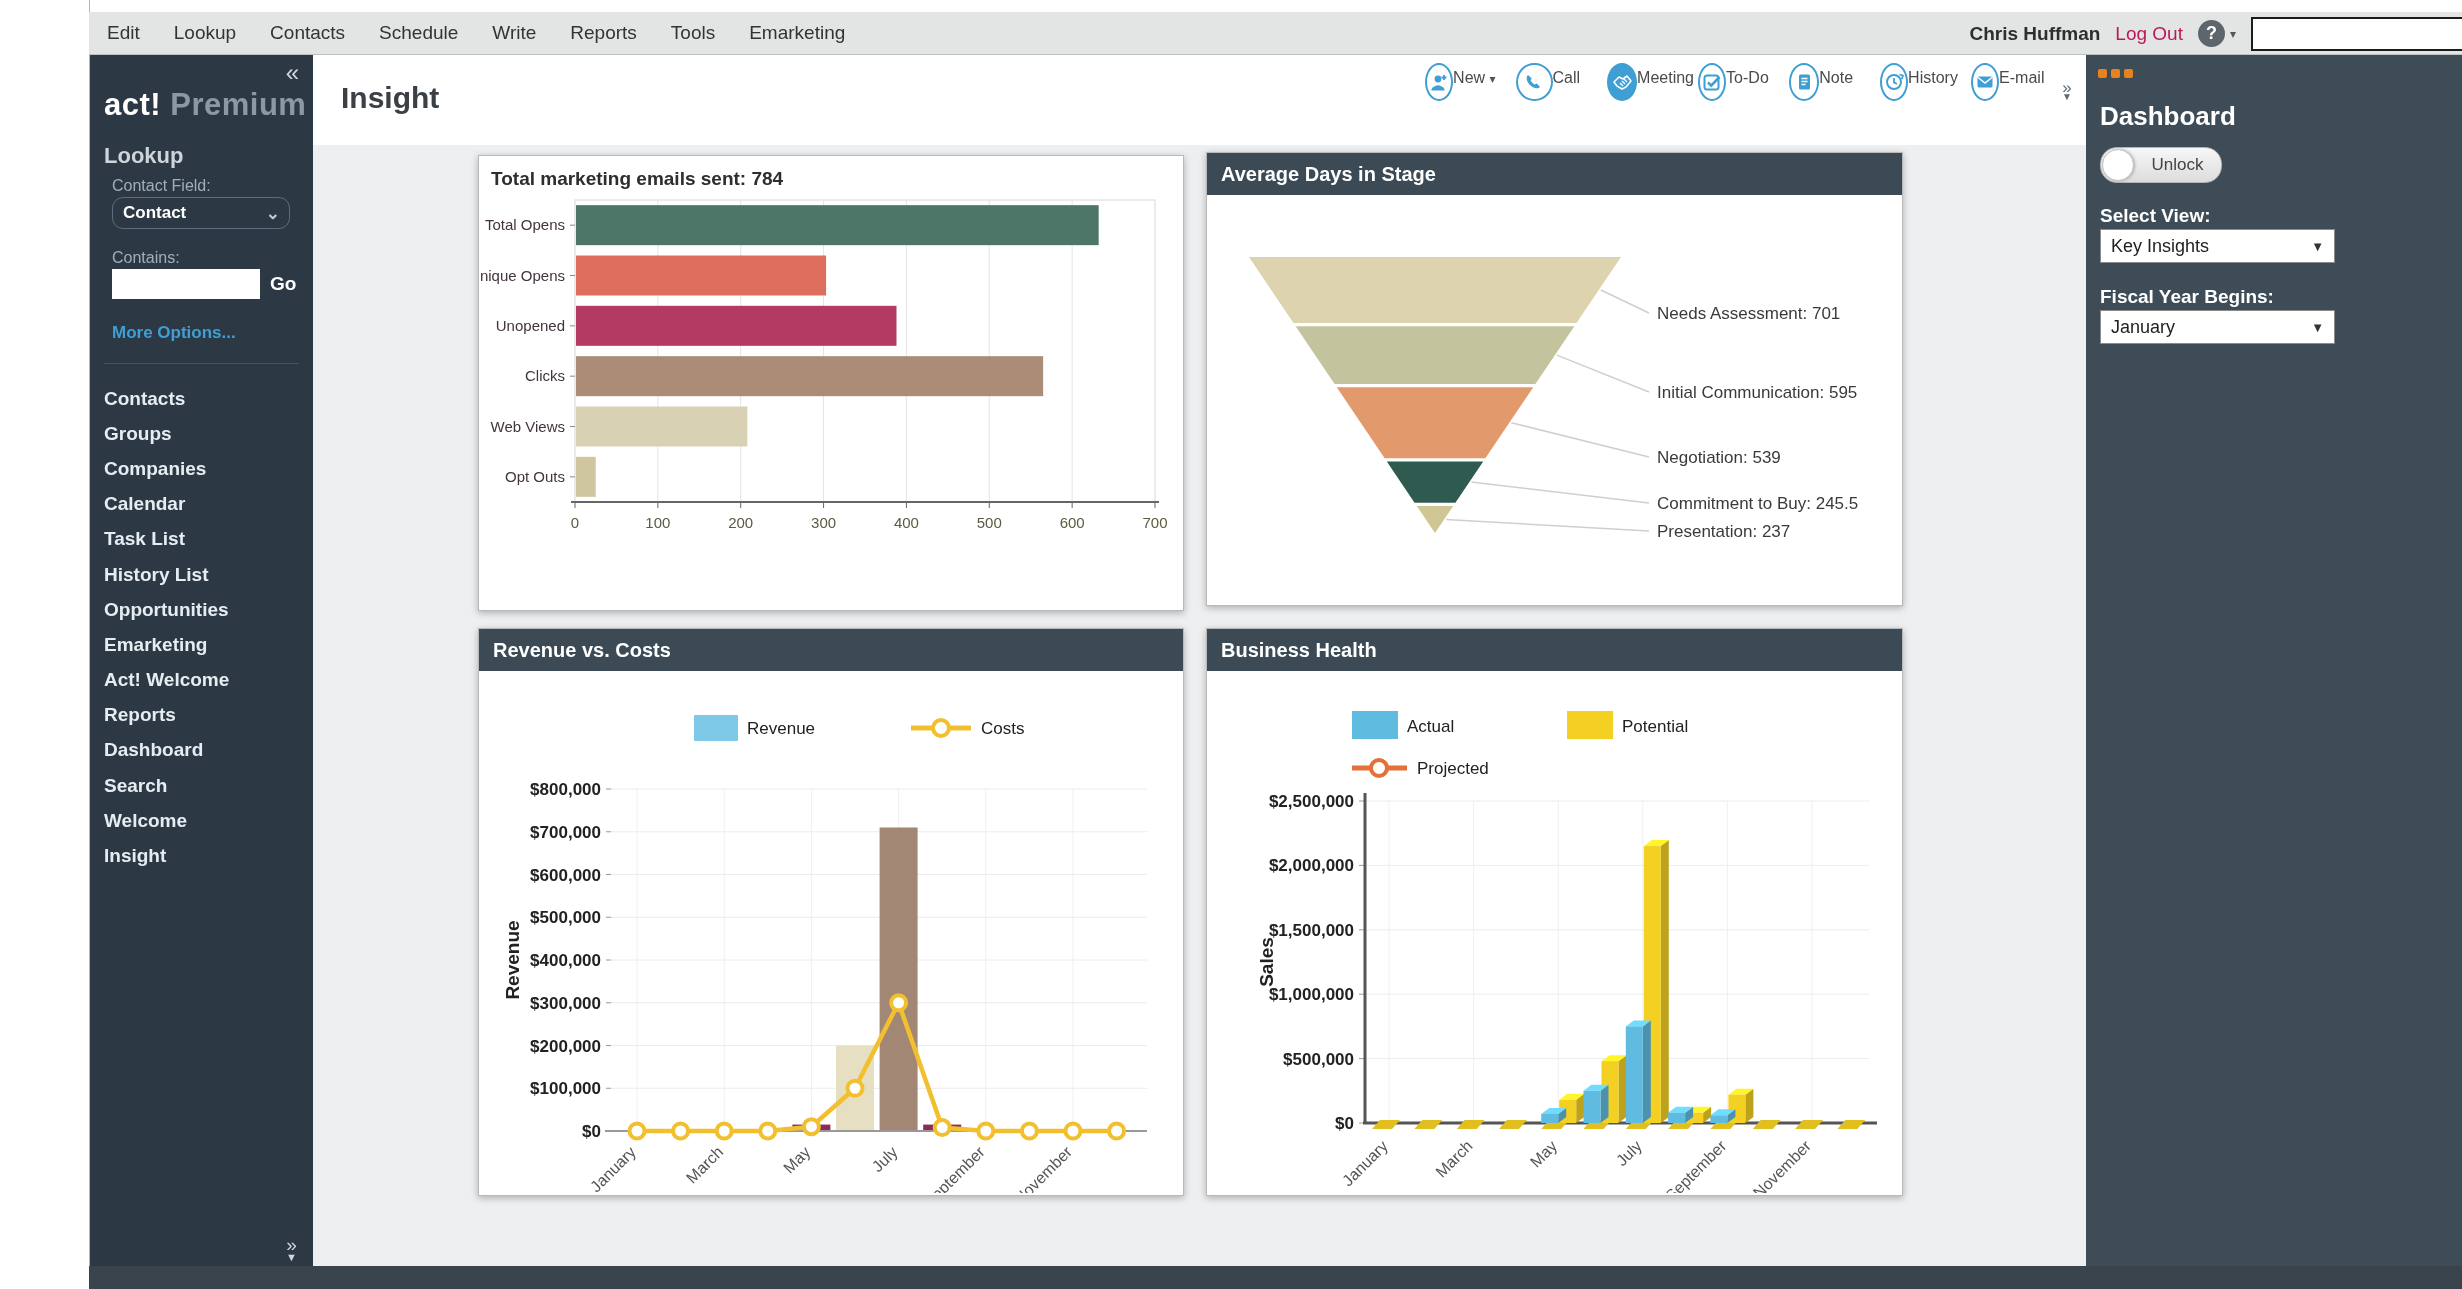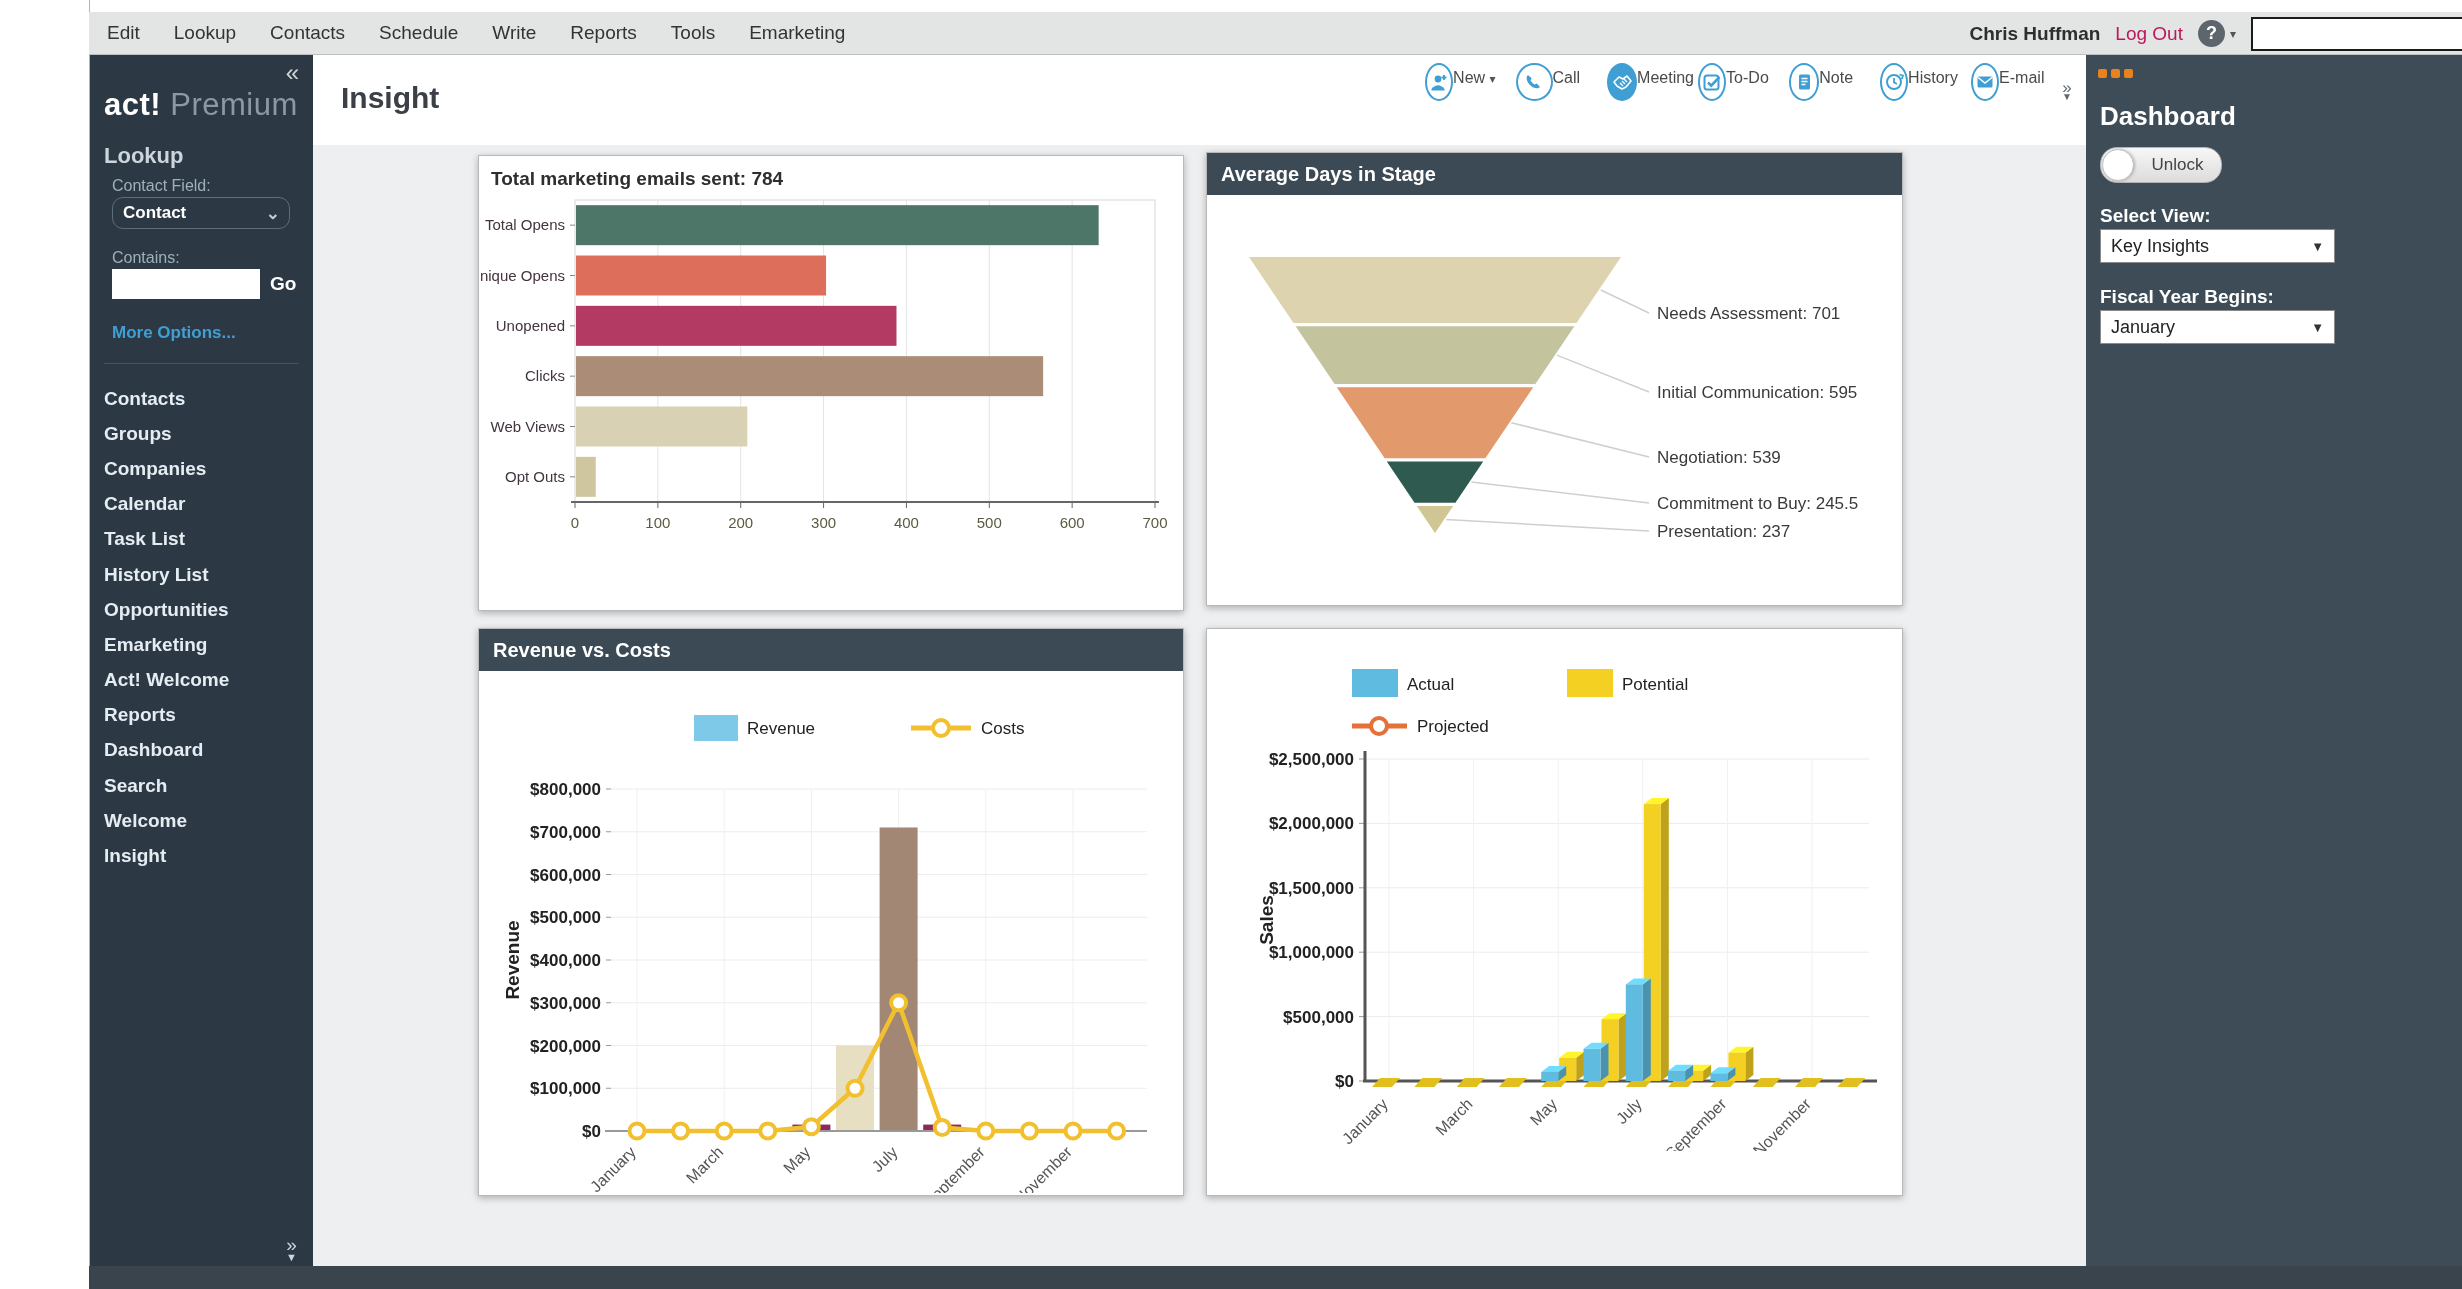--- a/index.html
+++ b/index.html
@@ -23,21 +23,21 @@
             font-size:18px;display:flex;align-items:center;justify-content:center;}
   .caret-sm{font-size:12px;color:#555;}
   .searchbox{width:215px;height:30px;background:#fff;border:2px solid #1b1b1b;display:flex;align-items:center;}
   .searchbox input{flex:1;border:none;outline:none;height:24px;font-size:17px;padding-left:6px;background:transparent;}
 
   
   .sidebar{left:74px;top:55px;width:223px;height:1211px;background:#2c3945;color:#e6edf2;box-sizing:border-box;}
   .collapse{position:absolute;top:6px;right:14px;font-size:24px;color:#cfd6da;line-height:1;}
   .brand{position:absolute;top:32px;left:14px;font-size:31px;letter-spacing:.5px;}
   .brand .b1{font-weight:800;color:#fff;}
-  .brand .b2{font-weight:400;color:#8a99a4;}
+  .brand .b2{font-weight:700;color:#8a99a4;}
   .lk-title{position:absolute;top:88px;left:14px;font-size:22px;font-weight:600;color:#cdd5da;}
   .lk-label{font-size:16px;color:#9fb0ba;}
   .lbl-cf{position:absolute;top:122px;left:22px;}
   .sel-contact{position:absolute;top:142px;left:22px;width:178px;height:32px;border:1.5px solid #5d6d79;border-radius:11px;
                background:#2c3945;color:#fff;font-weight:bold;font-size:17px;display:flex;align-items:center;
                padding-left:10px;box-sizing:border-box;}
   .sel-contact .chev{position:absolute;right:9px;color:#c3ccd2;font-size:17px;}
   .lbl-ct{position:absolute;top:194px;left:22px;}
   .contains-row{position:absolute;top:214px;left:22px;display:flex;align-items:center;}
   .contains-row input{width:148px;height:30px;border:none;outline:none;background:#fff;font-size:17px;padding:0 6px;box-sizing:border-box;}
@@ -375,20 +375,21 @@
             <text x="245.2" y="482" font-size="16" fill="#555" text-anchor="end" transform="rotate(-45 245.2 482)">March</text>
             <text x="332.4" y="482" font-size="16" fill="#555" text-anchor="end" transform="rotate(-45 332.4 482)">May</text>
             <text x="419.6" y="482" font-size="16" fill="#555" text-anchor="end" transform="rotate(-45 419.6 482)">July</text>
             <text x="506.8" y="482" font-size="16" fill="#555" text-anchor="end" transform="rotate(-45 506.8 482)">September</text>
             <text x="594" y="482" font-size="16" fill="#555" text-anchor="end" transform="rotate(-45 594 482)">November</text>
           </svg>
       </div>
     </div>
 
     <div class="panel" style="left:893px;top:483px;width:695px;height:566px;">
+      <div class="phead">Business Health</div>
       <div class="pbody">
         <svg id="c-health" class="chartsvg" width="695" height="522" viewBox="0 0 695 522">
             <rect x="145" y="40" width="46" height="28" fill="#5fbbdf"></rect>
             <text x="200" y="61" font-size="17" fill="#222">Actual</text>
             <rect x="360" y="40" width="46" height="28" fill="#f3d022"></rect>
             <text x="415" y="61" font-size="17" fill="#222">Potential</text>
             <line x1="145" y1="97" x2="200" y2="97" stroke="#e4703a" stroke-width="5"></line>
             <circle cx="172" cy="97" r="8" fill="#fff" stroke="#e4703a" stroke-width="4"></circle>
             <text x="210" y="103" font-size="17" fill="#222">Projected</text>
             <line x1="152" y1="452" x2="158" y2="452" stroke="#999"></line>

